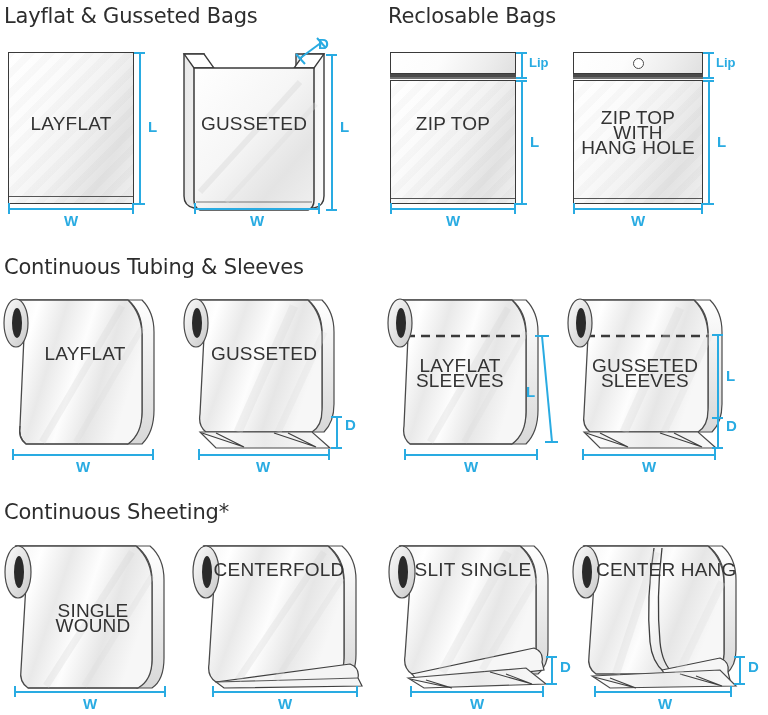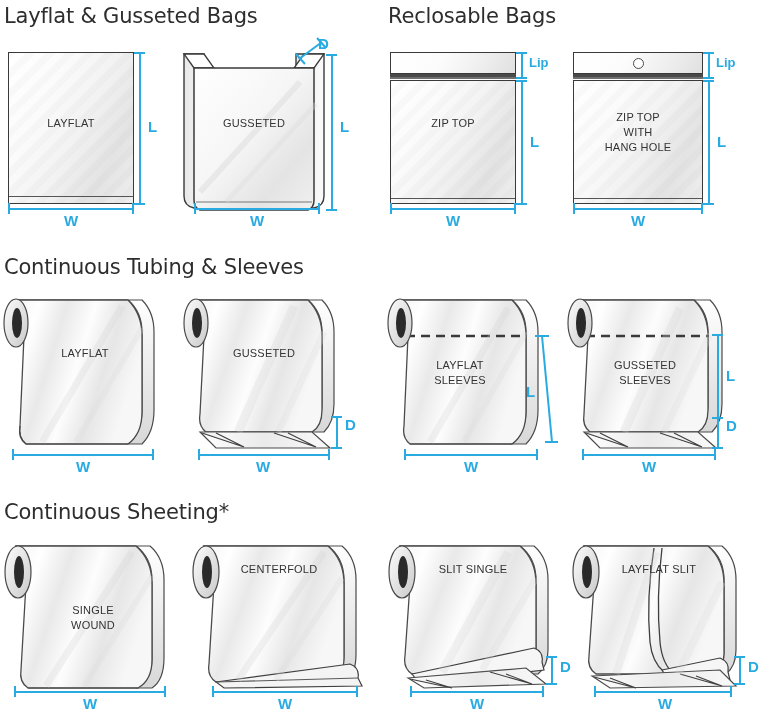--- a/index.html
+++ b/index.html
@@ -29,21 +29,21 @@
     position:absolute;color:#29abe2;
     font-family:"Liberation Sans",sans-serif;
     font-size:15px;font-weight:700;line-height:1;white-space:nowrap;
   }
   .dim-label.sm{font-size:13px;}
 
   
   .plabel{
     position:absolute;text-align:center;white-space:pre;
     font-family:"Liberation Sans",sans-serif;
-    font-size:11px;font-weight:400;color:#333;line-height:15px;
+    font-size:19px;font-weight:400;color:#333;line-height:15px;
     letter-spacing:0.2px;
   }
 
   
   .bagbody{
     position:absolute;
     background:
       repeating-linear-gradient(-45deg, rgba(255,255,255,0) 0 7px, rgba(0,0,0,0.018) 7px 14px),
       linear-gradient(118deg,#ffffff 0%,#fbfbfb 30%,#f2f2f2 55%,#e3e3e3 78%,#efefef 100%);
     border:1.5px solid #3a3a3a;
@@ -476,21 +476,21 @@
       <path d="M22,138 L150,132 L166,148 L40,150 Z" fill="url(#gussetfold)" stroke="#4a4a4a" stroke-width="1.2"></path>
       <path d="M24,139 L66,150 L40,140" fill="#f1f1f1" stroke="#3f3f3f" stroke-width="1.1"></path>
       <path d="M110,136 L152,148 L126,138" fill="#f1f1f1" stroke="#3f3f3f" stroke-width="1.1"></path>
       <ellipse cx="16" cy="34" rx="13" ry="26" fill="url(#corering)" stroke="#4a4a4a" stroke-width="1.2"></ellipse>
       <ellipse cx="17" cy="34" rx="5" ry="16" fill="#2a2a2a"></ellipse>
       <g opacity="0.28">
         <line x1="46" y1="136" x2="86" y2="14" stroke="#d6d6d6" stroke-width="8"></line>
         <line x1="108" y1="136" x2="152" y2="44" stroke="#dddddd" stroke-width="8"></line>
       </g>
     </svg>
-    <div class="plabel" style="left:596px;top:562px;width:126px;">LAYFLAT SLIT</div>
+    <div class="plabel" style="left:596px;top:562px;width:126px;">CENTER HANG</div>
 
     <div class="dim">
       <div class="cap-h" style="left:734px;top:656px;"></div>
       <div class="dim-v" style="left:739px;top:656px;height:28px;"></div>
       <div class="cap-h" style="left:734px;top:683px;"></div>
       <div class="dim-label" style="left:748px;top:659px;">D</div>
     </div>
     <div class="dim">
       <div class="cap-v" style="left:594px;top:686px;"></div>
       <div class="dim-h" style="left:594px;top:691px;width:138px;"></div>

